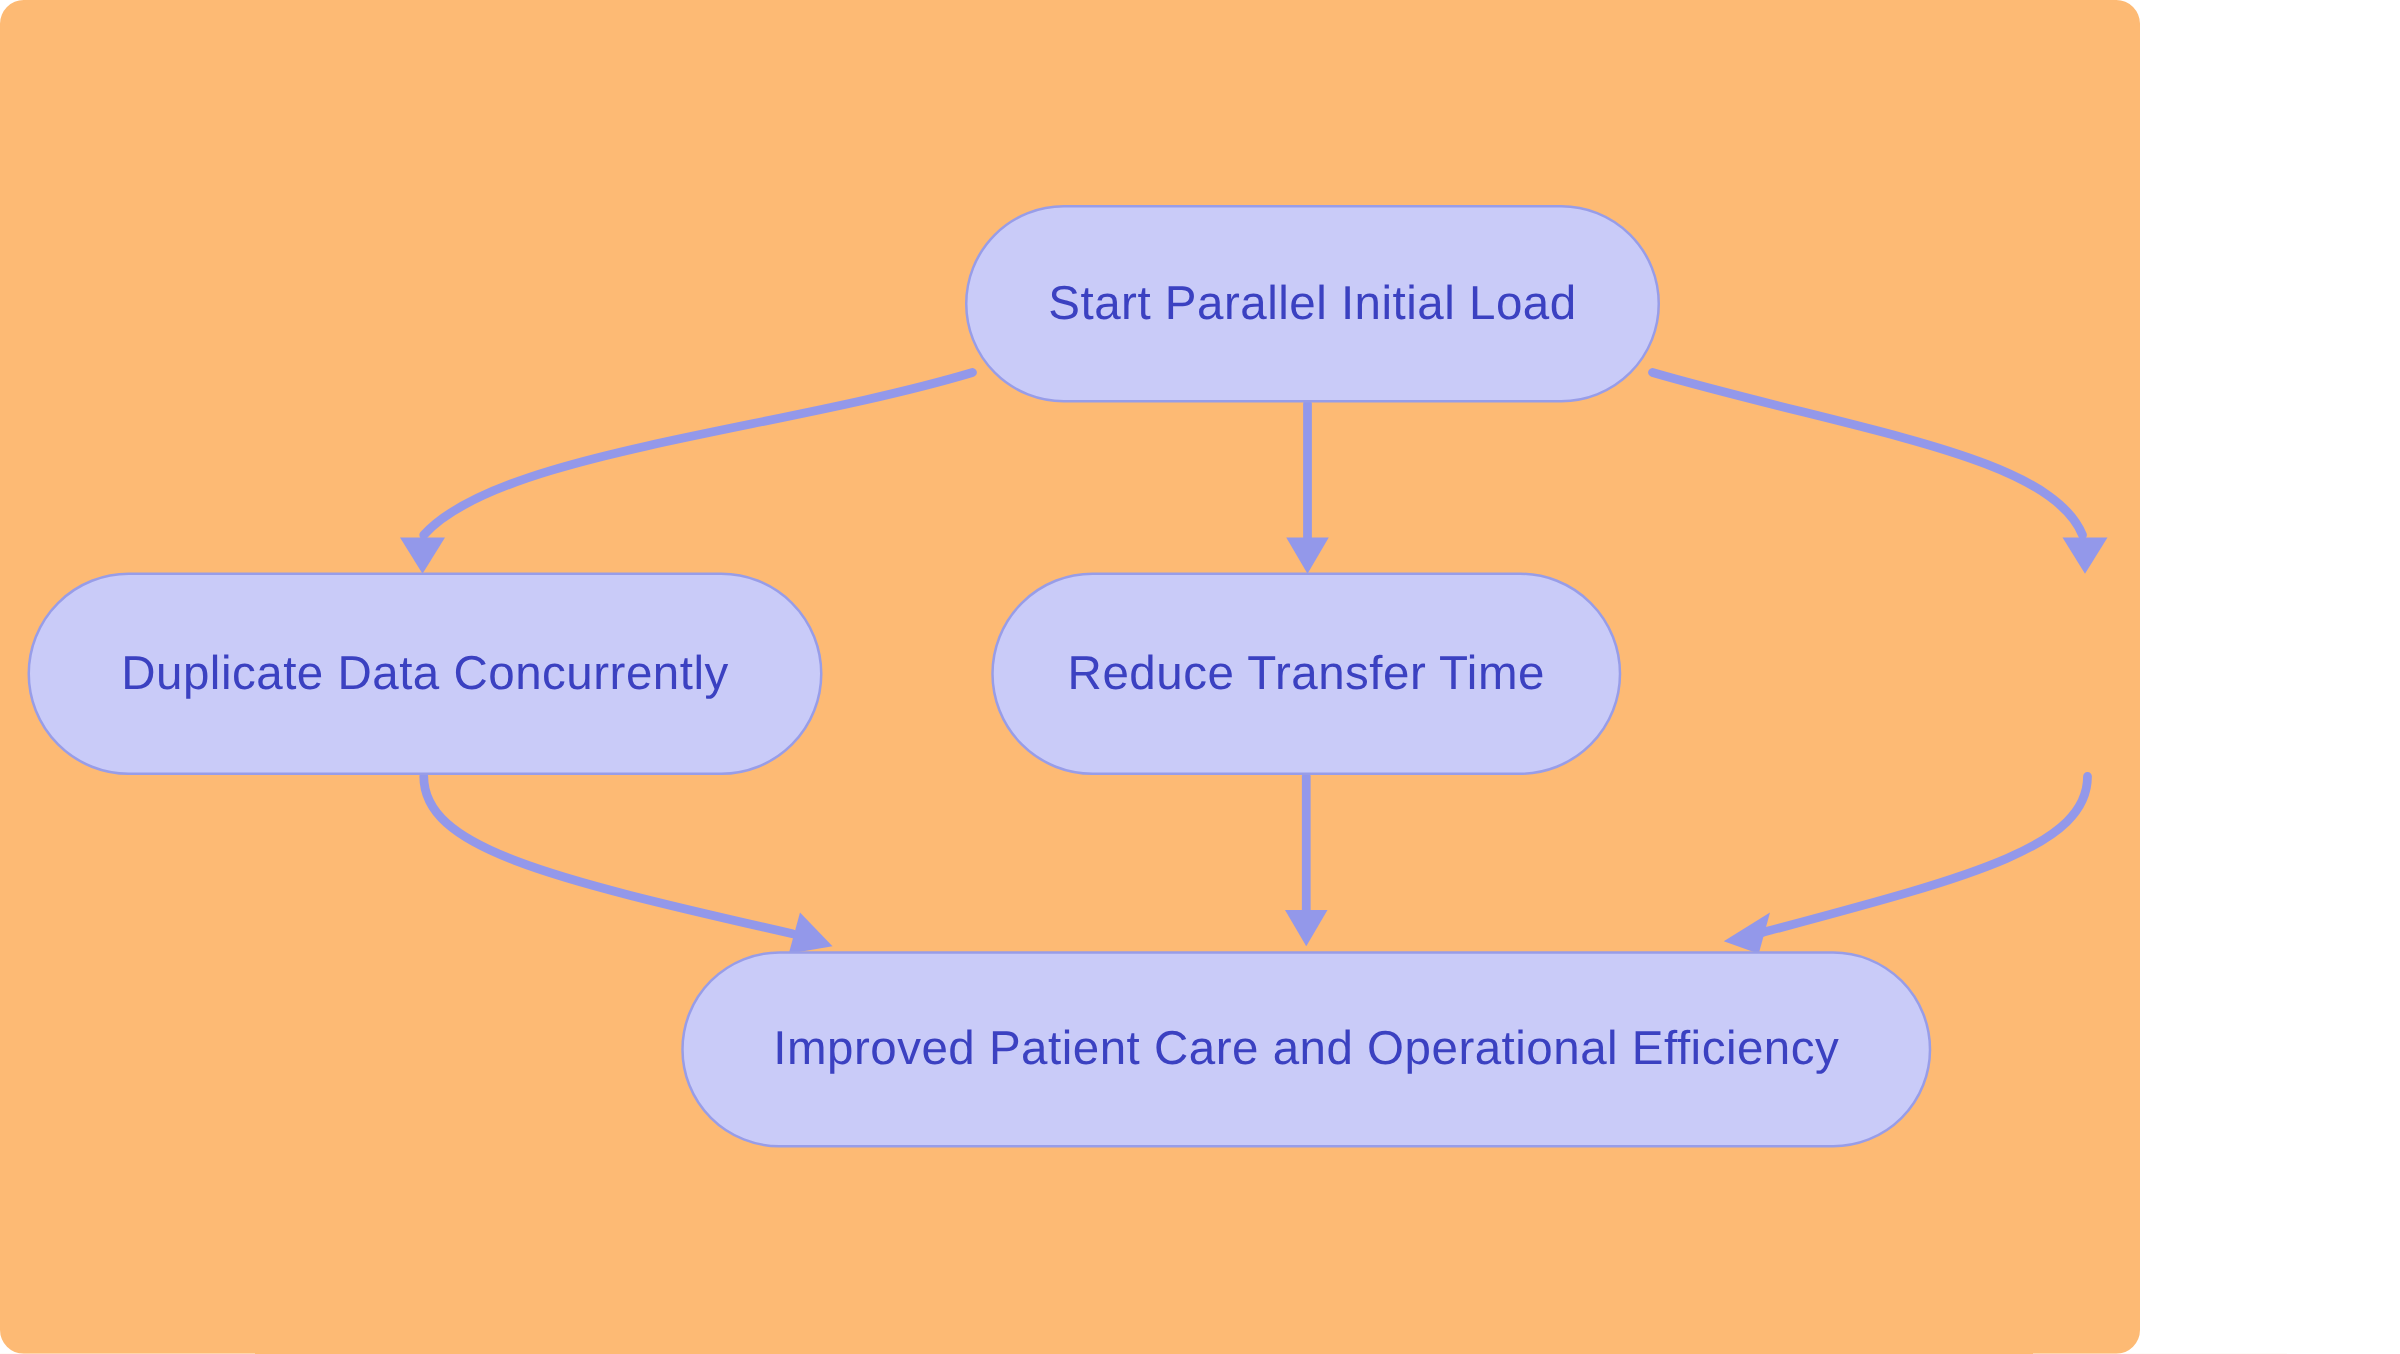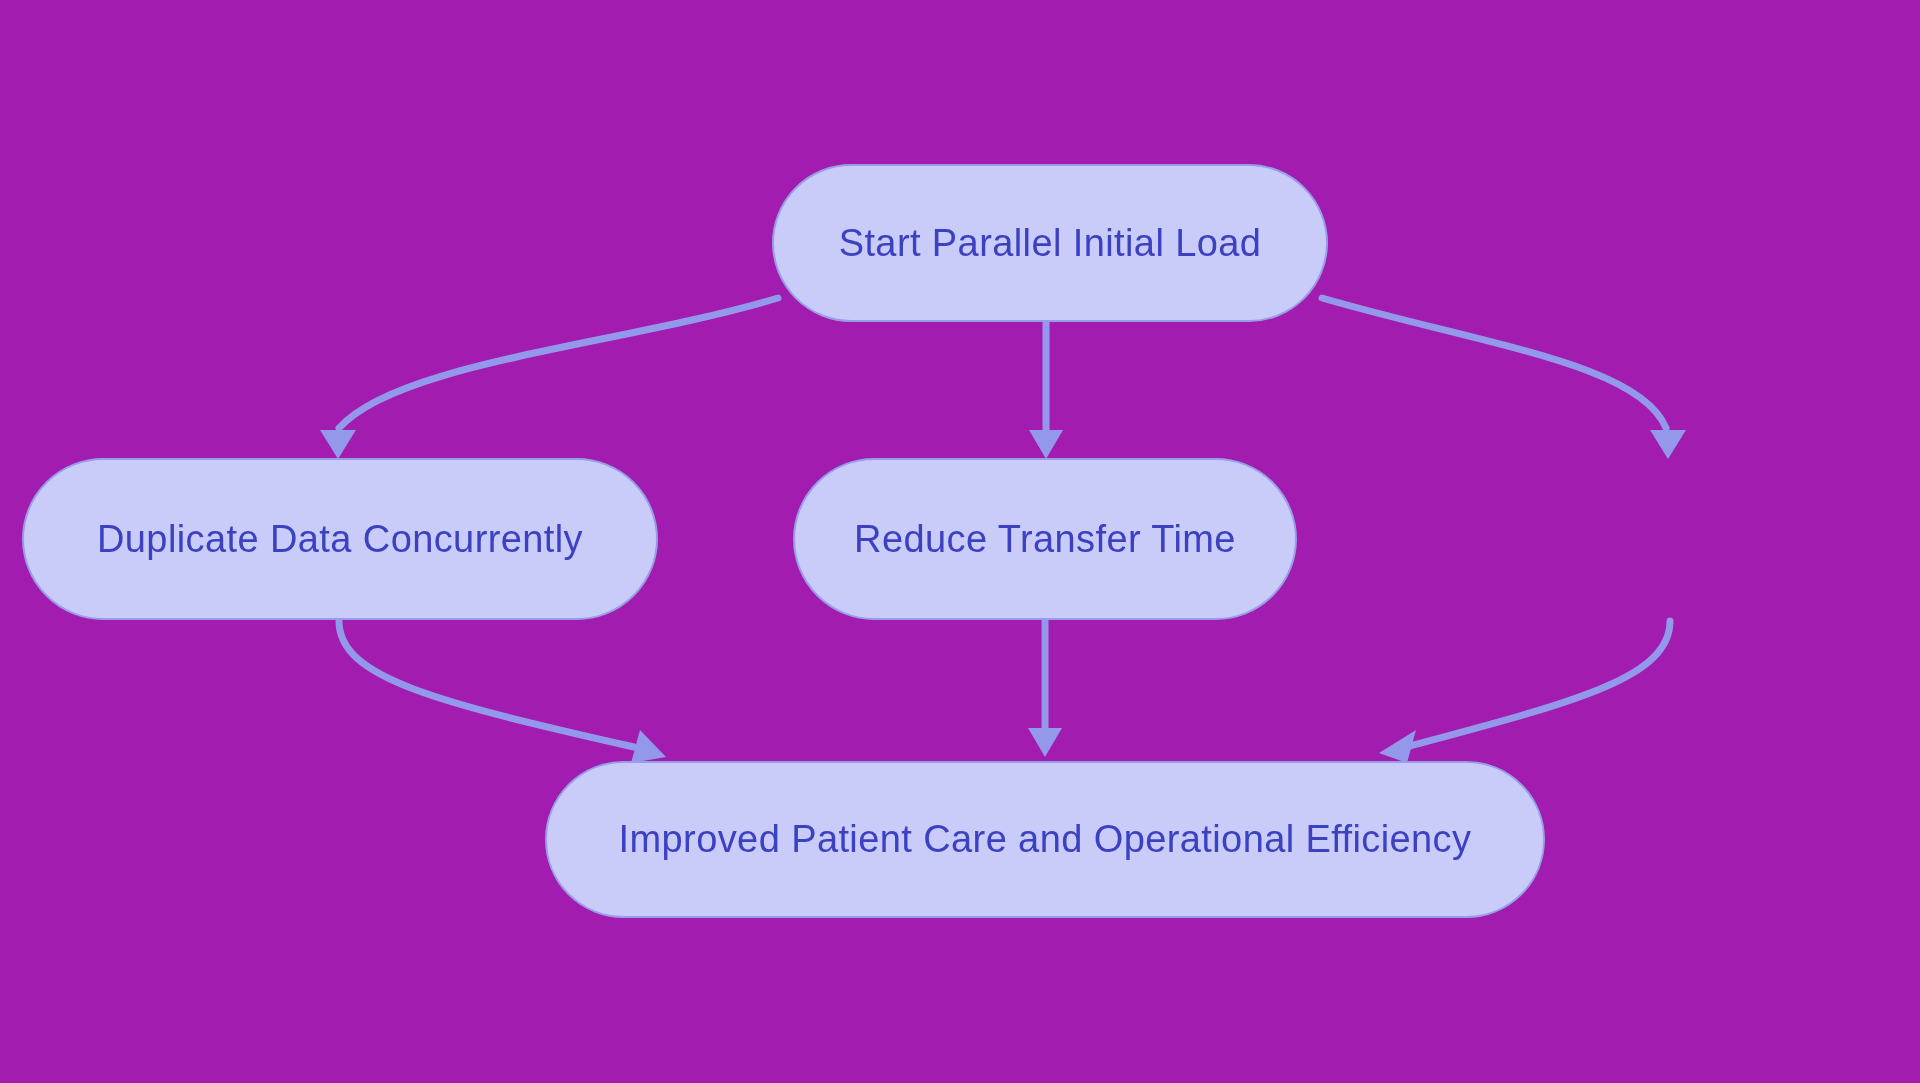--- a/index.html
+++ b/index.html
@@ -2,25 +2,26 @@
 <html><head>
 <meta charset="utf-8">
 <style>
   html, body {
     margin: 0;
     padding: 0;
     background: #ffffff;
   }
   .canvas {
     position: relative;
-    width: 1920px;
+    width: 1712px;
     height: 1083px;
-    background: #a21caf;
+    background: #fdba74;
     overflow: hidden;
     font-family: "Liberation Sans", sans-serif;
+    border-radius: 19px;
   }
   .edges {
     position: absolute;
     left: 0;
     top: 0;
   }
   .edge-path {
     fill: none;
     stroke: #9398ea;
     stroke-width: 7;

